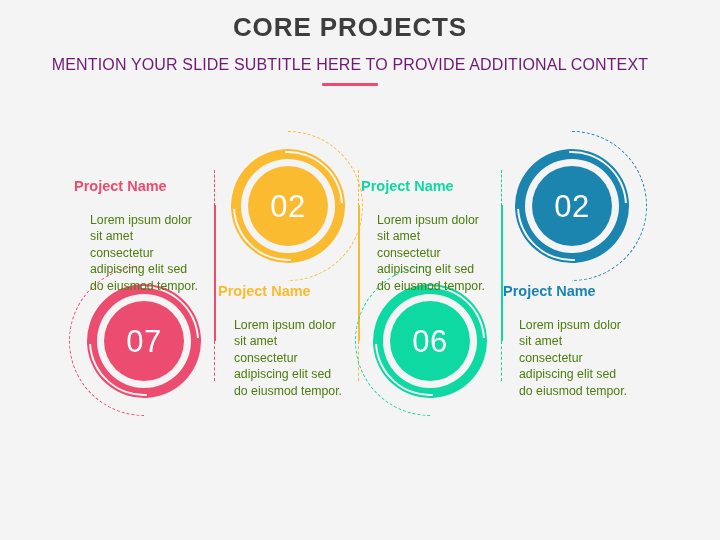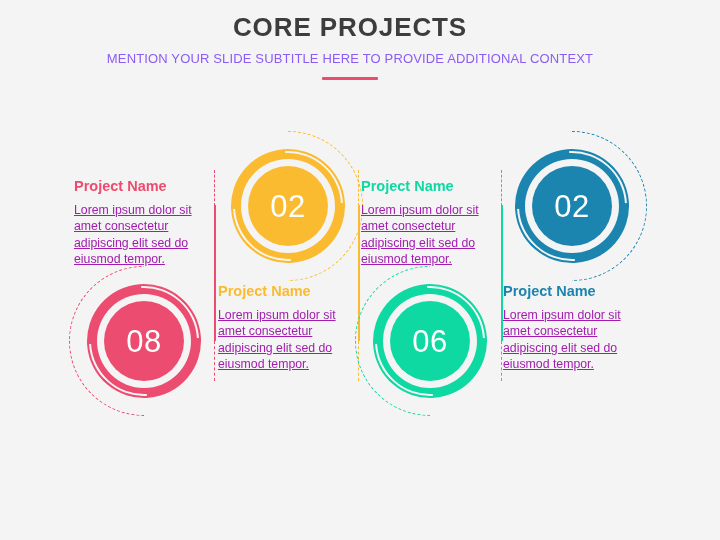--- a/index.html
+++ b/index.html
@@ -31,25 +31,25 @@
   }
   .slide-title {
     font-size: 26px;
     font-weight: bold;
     color: #3d3d3d;
     letter-spacing: 0.9px;
     line-height: 30px;
     margin: 0;
   }
   .slide-subtitle {
-    font-size: 13px;
-    color: #8b5cf6;
+    font-size: 16px;
+    color: #701a75;
     letter-spacing: 0.15px;
     line-height: 20px;
-    margin: 7px 0 0 0;
+    margin: 13px 0 0 0;
     font-weight: normal;
   }
   .title-rule {
     width: 56px;
     height: 3px;
     background: #ec4c6f;
     margin: 8px auto 0 auto;
     border-radius: 1px;
   }
 
@@ -177,23 +177,22 @@
   .project-name {
     font-size: 14.5px;
     font-weight: bold;
     line-height: 19px;
     margin: 0 0 6px 0;
     color: currentColor;
   }
   .project-desc {
     font-size: 12.3px;
     line-height: 16.4px;
-    color: #a21caf;
-    margin: 0;
-    text-decoration: underline;
+    color: #4d7c0f;
+    margin: 16px;
   }
 </style>
 </head>
 <body>
 
 <div class="slide">
 
   <div class="header">
     <h1 class="slide-title">CORE PROJECTS</h1>
     <div class="slide-subtitle">MENTION YOUR SLIDE SUBTITLE HERE TO PROVIDE ADDITIONAL CONTEXT</div>
@@ -212,21 +211,21 @@
     <div class="dash-rail" style="color:#fbbb31; left:358px; top:341px; height:40px;"></div>
     <div class="dash-rail" style="color:#0fd9a3; left:501px; top:170px; height:36px;"></div>
     <div class="dash-rail" style="color:#0fd9a3; left:501px; top:341px; height:40px;"></div>
 
     <div class="node" style="left:144px; top:341px; color:#ec4c6f;">
       <div class="dash-arc clip-left"></div>
       <div class="circle-wrap">
         <div class="ring-outer"></div>
         <div class="ring-gap"></div>
         <div class="ring-inner">
-          <span class="num">08</span>
+          <span class="num">07</span>
         </div>
         <div class="notch a"></div>
         <div class="notch b"></div>
         <div class="notch-thin a"></div>
         <div class="notch-thin b"></div>
       </div>
     </div>
     <div class="textblock" style="left:74px; top:177px; color:#ec4c6f;">
       <div class="project-name">Project Name</div>
       <div class="project-desc">Lorem ipsum dolor sit amet consectetur adipiscing elit sed do eiusmod tempor.</div>

